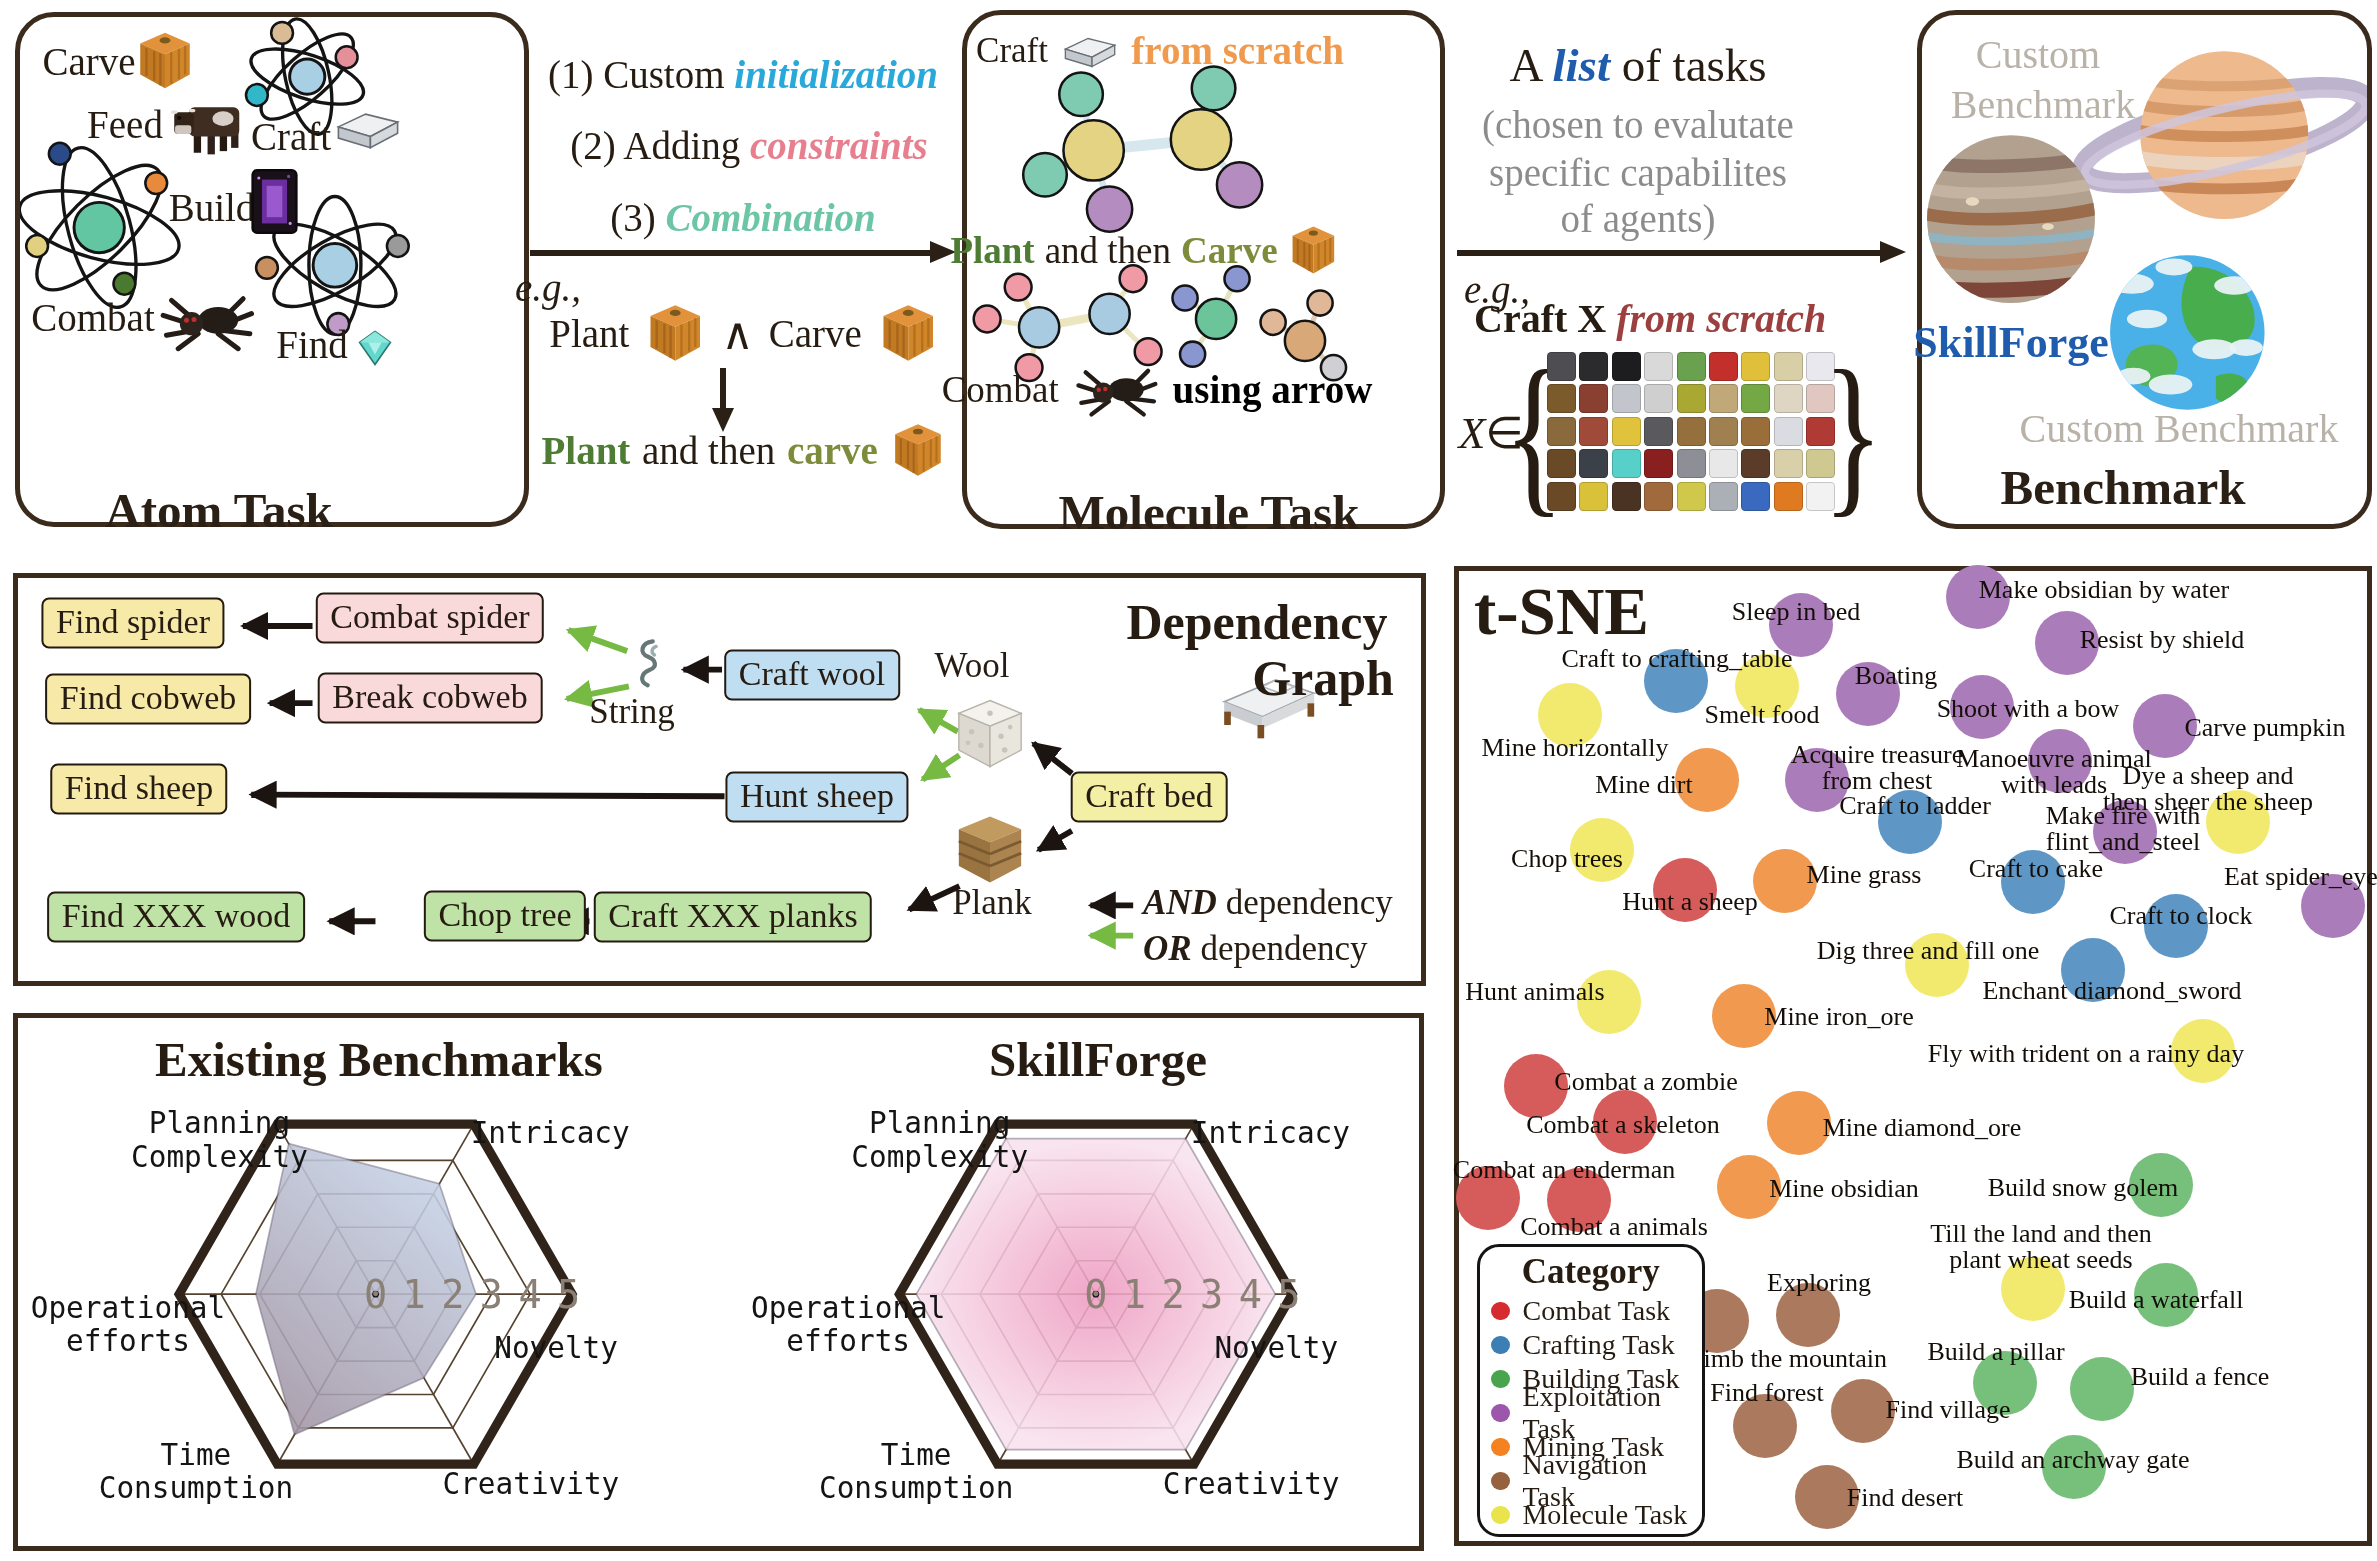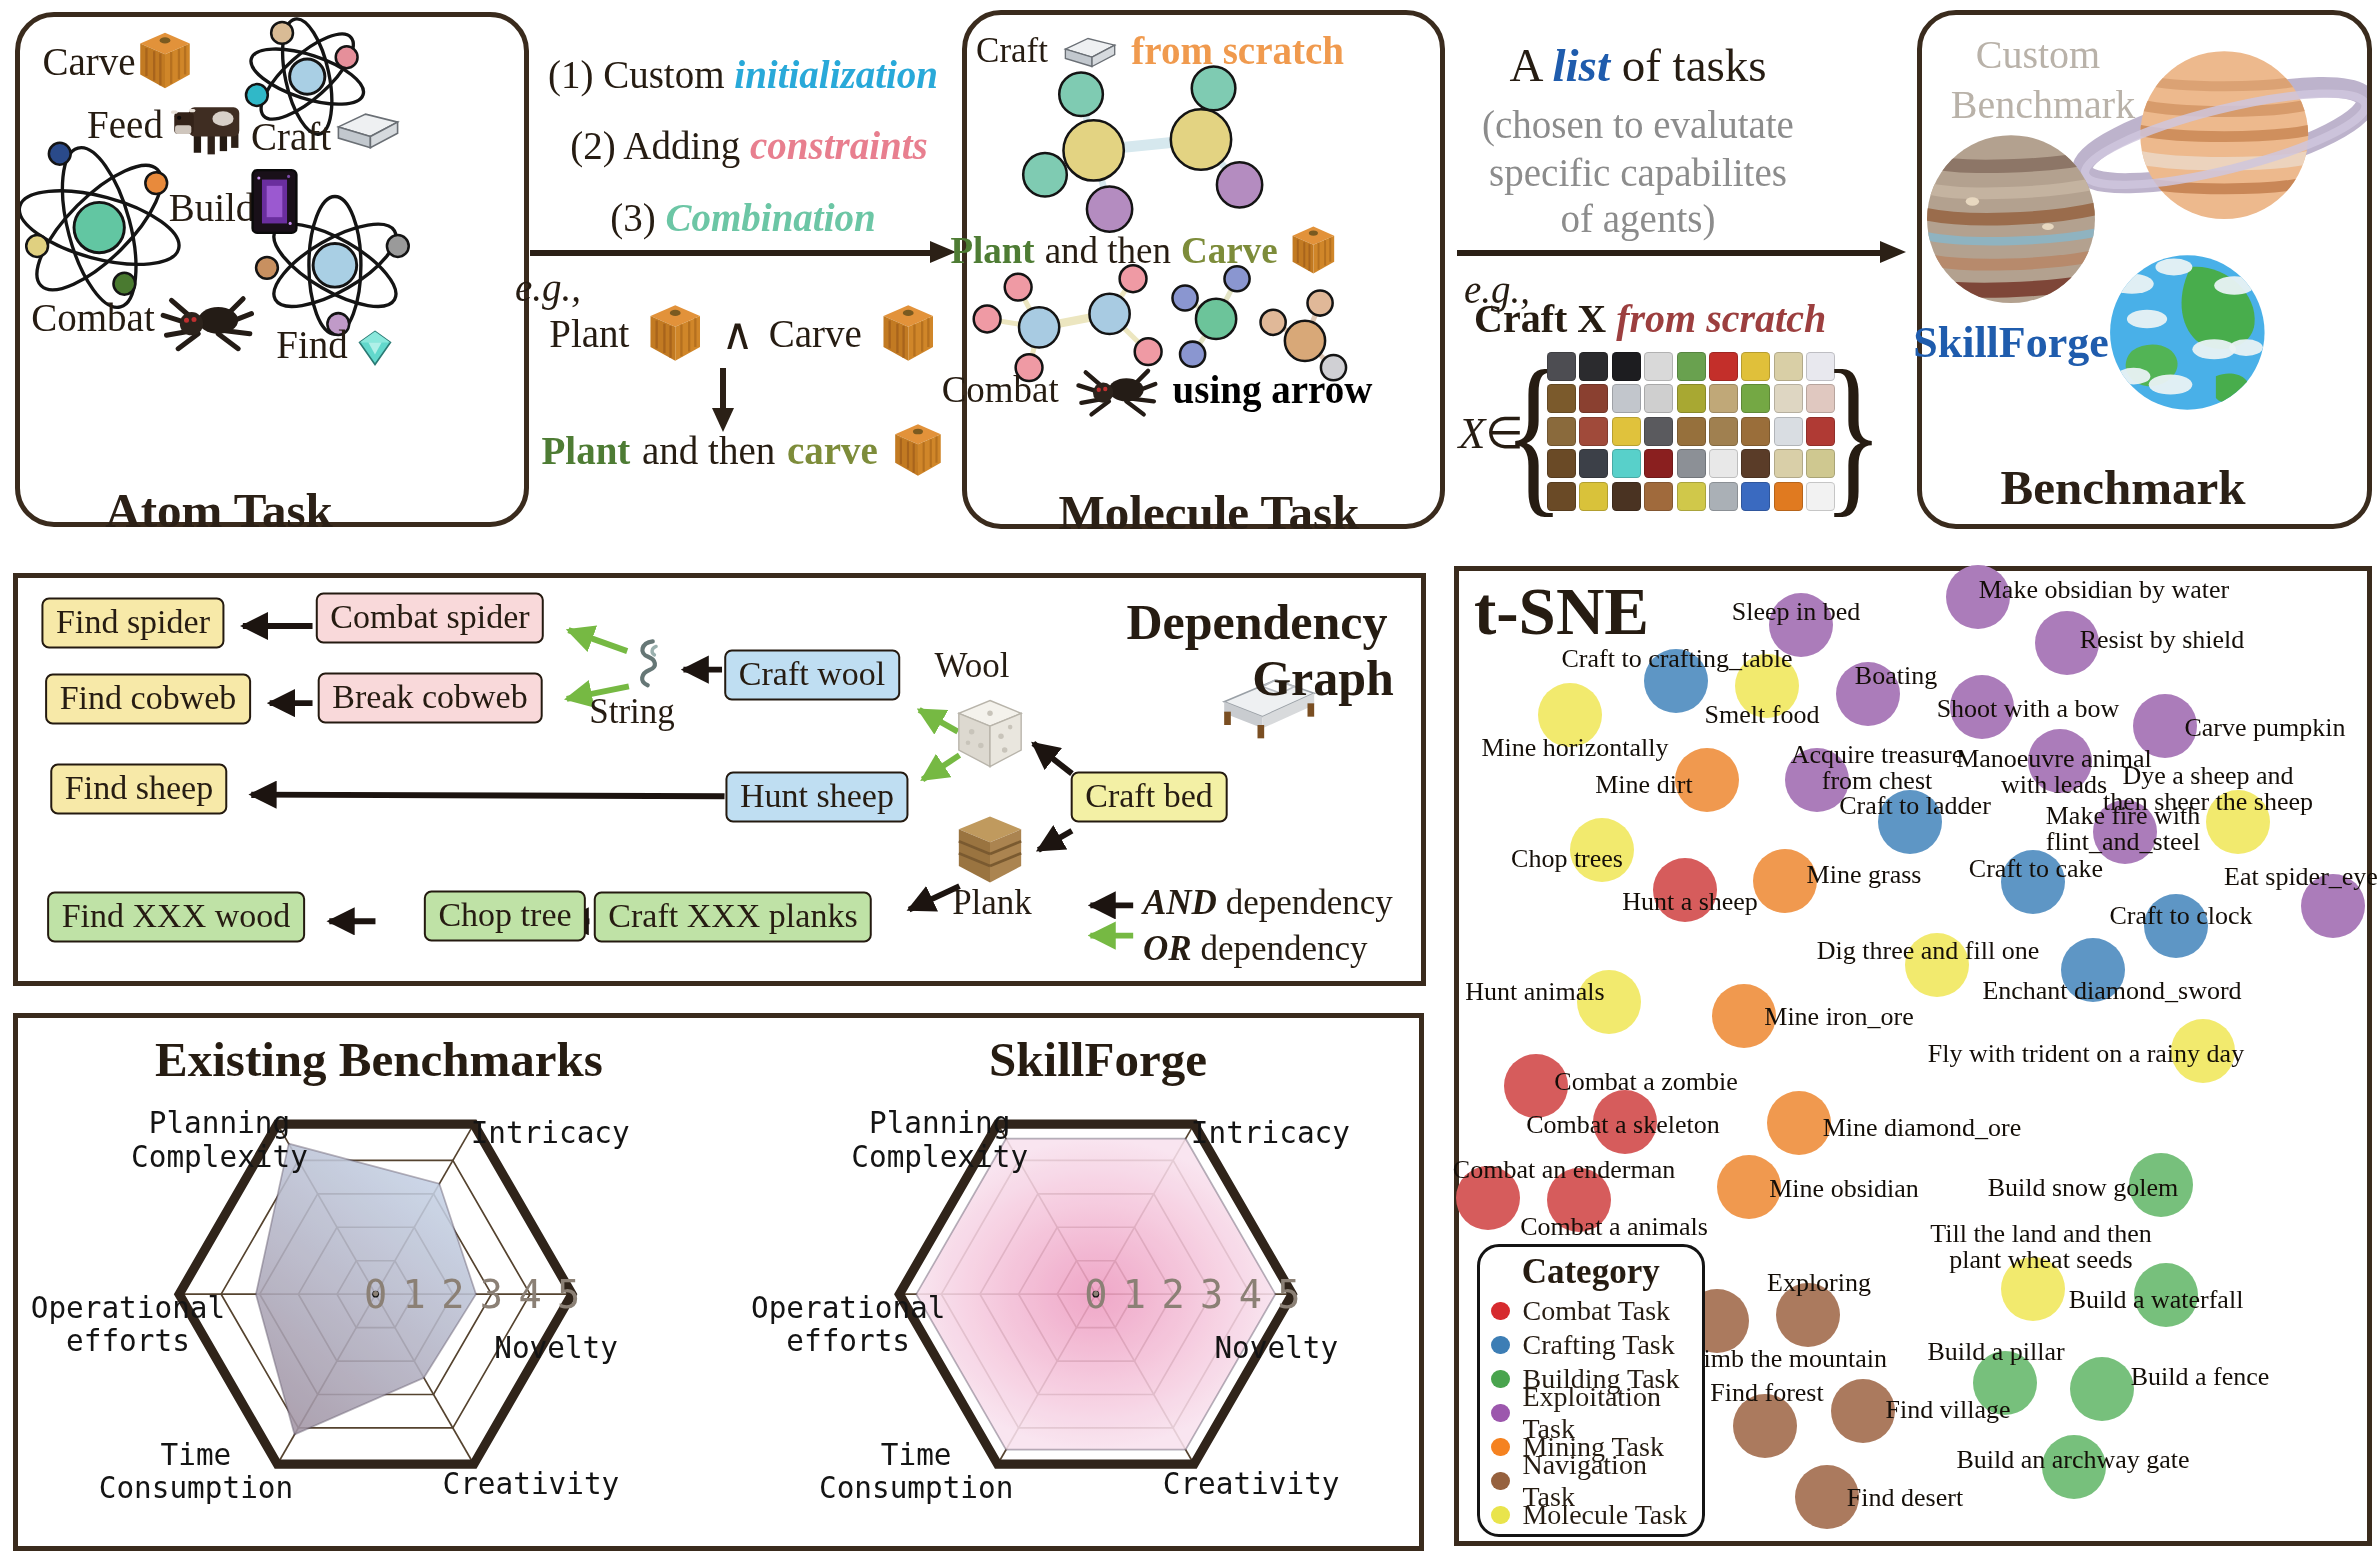--- a/index.html
+++ b/index.html
@@ -434,20 +434,21 @@
         <ellipse cx="268" cy="362" rx="24" ry="11" fill="#e9f2f4" opacity="0.95"></ellipse>
         <ellipse cx="348" cy="398" rx="26" ry="12" fill="#e9f2f4" opacity="0.95"></ellipse>
         <ellipse cx="296" cy="440" rx="26" ry="12" fill="#e9f2f4" opacity="0.95"></ellipse>
         <ellipse cx="386" cy="396" rx="20" ry="10" fill="#e9f2f4" opacity="0.95"></ellipse>
         <ellipse cx="252" cy="430" rx="20" ry="10" fill="#e9f2f4" opacity="0.95"></ellipse>
       </g>
     </svg>
   <div class="abs ctr serif46" style="left:116px;top:39px;color:#b9b2a9;font-size:40px;">Custom</div>
   <div class="abs ctr serif46" style="left:121px;top:89px;color:#b9b2a9;font-size:40px;">Benchmark</div>
   <div class="abs ctr bd" style="left:89px;top:327px;color:#1f5cad;font-size:44px;">SkillForge</div>
+  <div class="abs ctr" style="left:257px;top:413px;color:#b9b2a9;font-size:40px;">Custom Benchmark</div>
   <div class="abs ctr ptitle" style="left:201px;top:472px;">Benchmark</div>
 </div>
 
 <div class="panel" style="left:13.4px;top:573px;width:1413px;height:413px;">
   <svg id="dep-svg" width="1403" height="403" style="position:absolute;left:0;top:0;" viewBox="0 0 1672 480">
     <defs>
       <marker id="mB" viewBox="0 0 10 10" refX="9" refY="5" markerWidth="4.8" markerHeight="4.8" orient="auto">
           <path d="M0,0L10,5L0,10z" fill="#1c1410"></path>
         </marker>
       <marker id="mG" viewBox="0 0 10 10" refX="9" refY="5" markerWidth="4.8" markerHeight="4.8" orient="auto">

